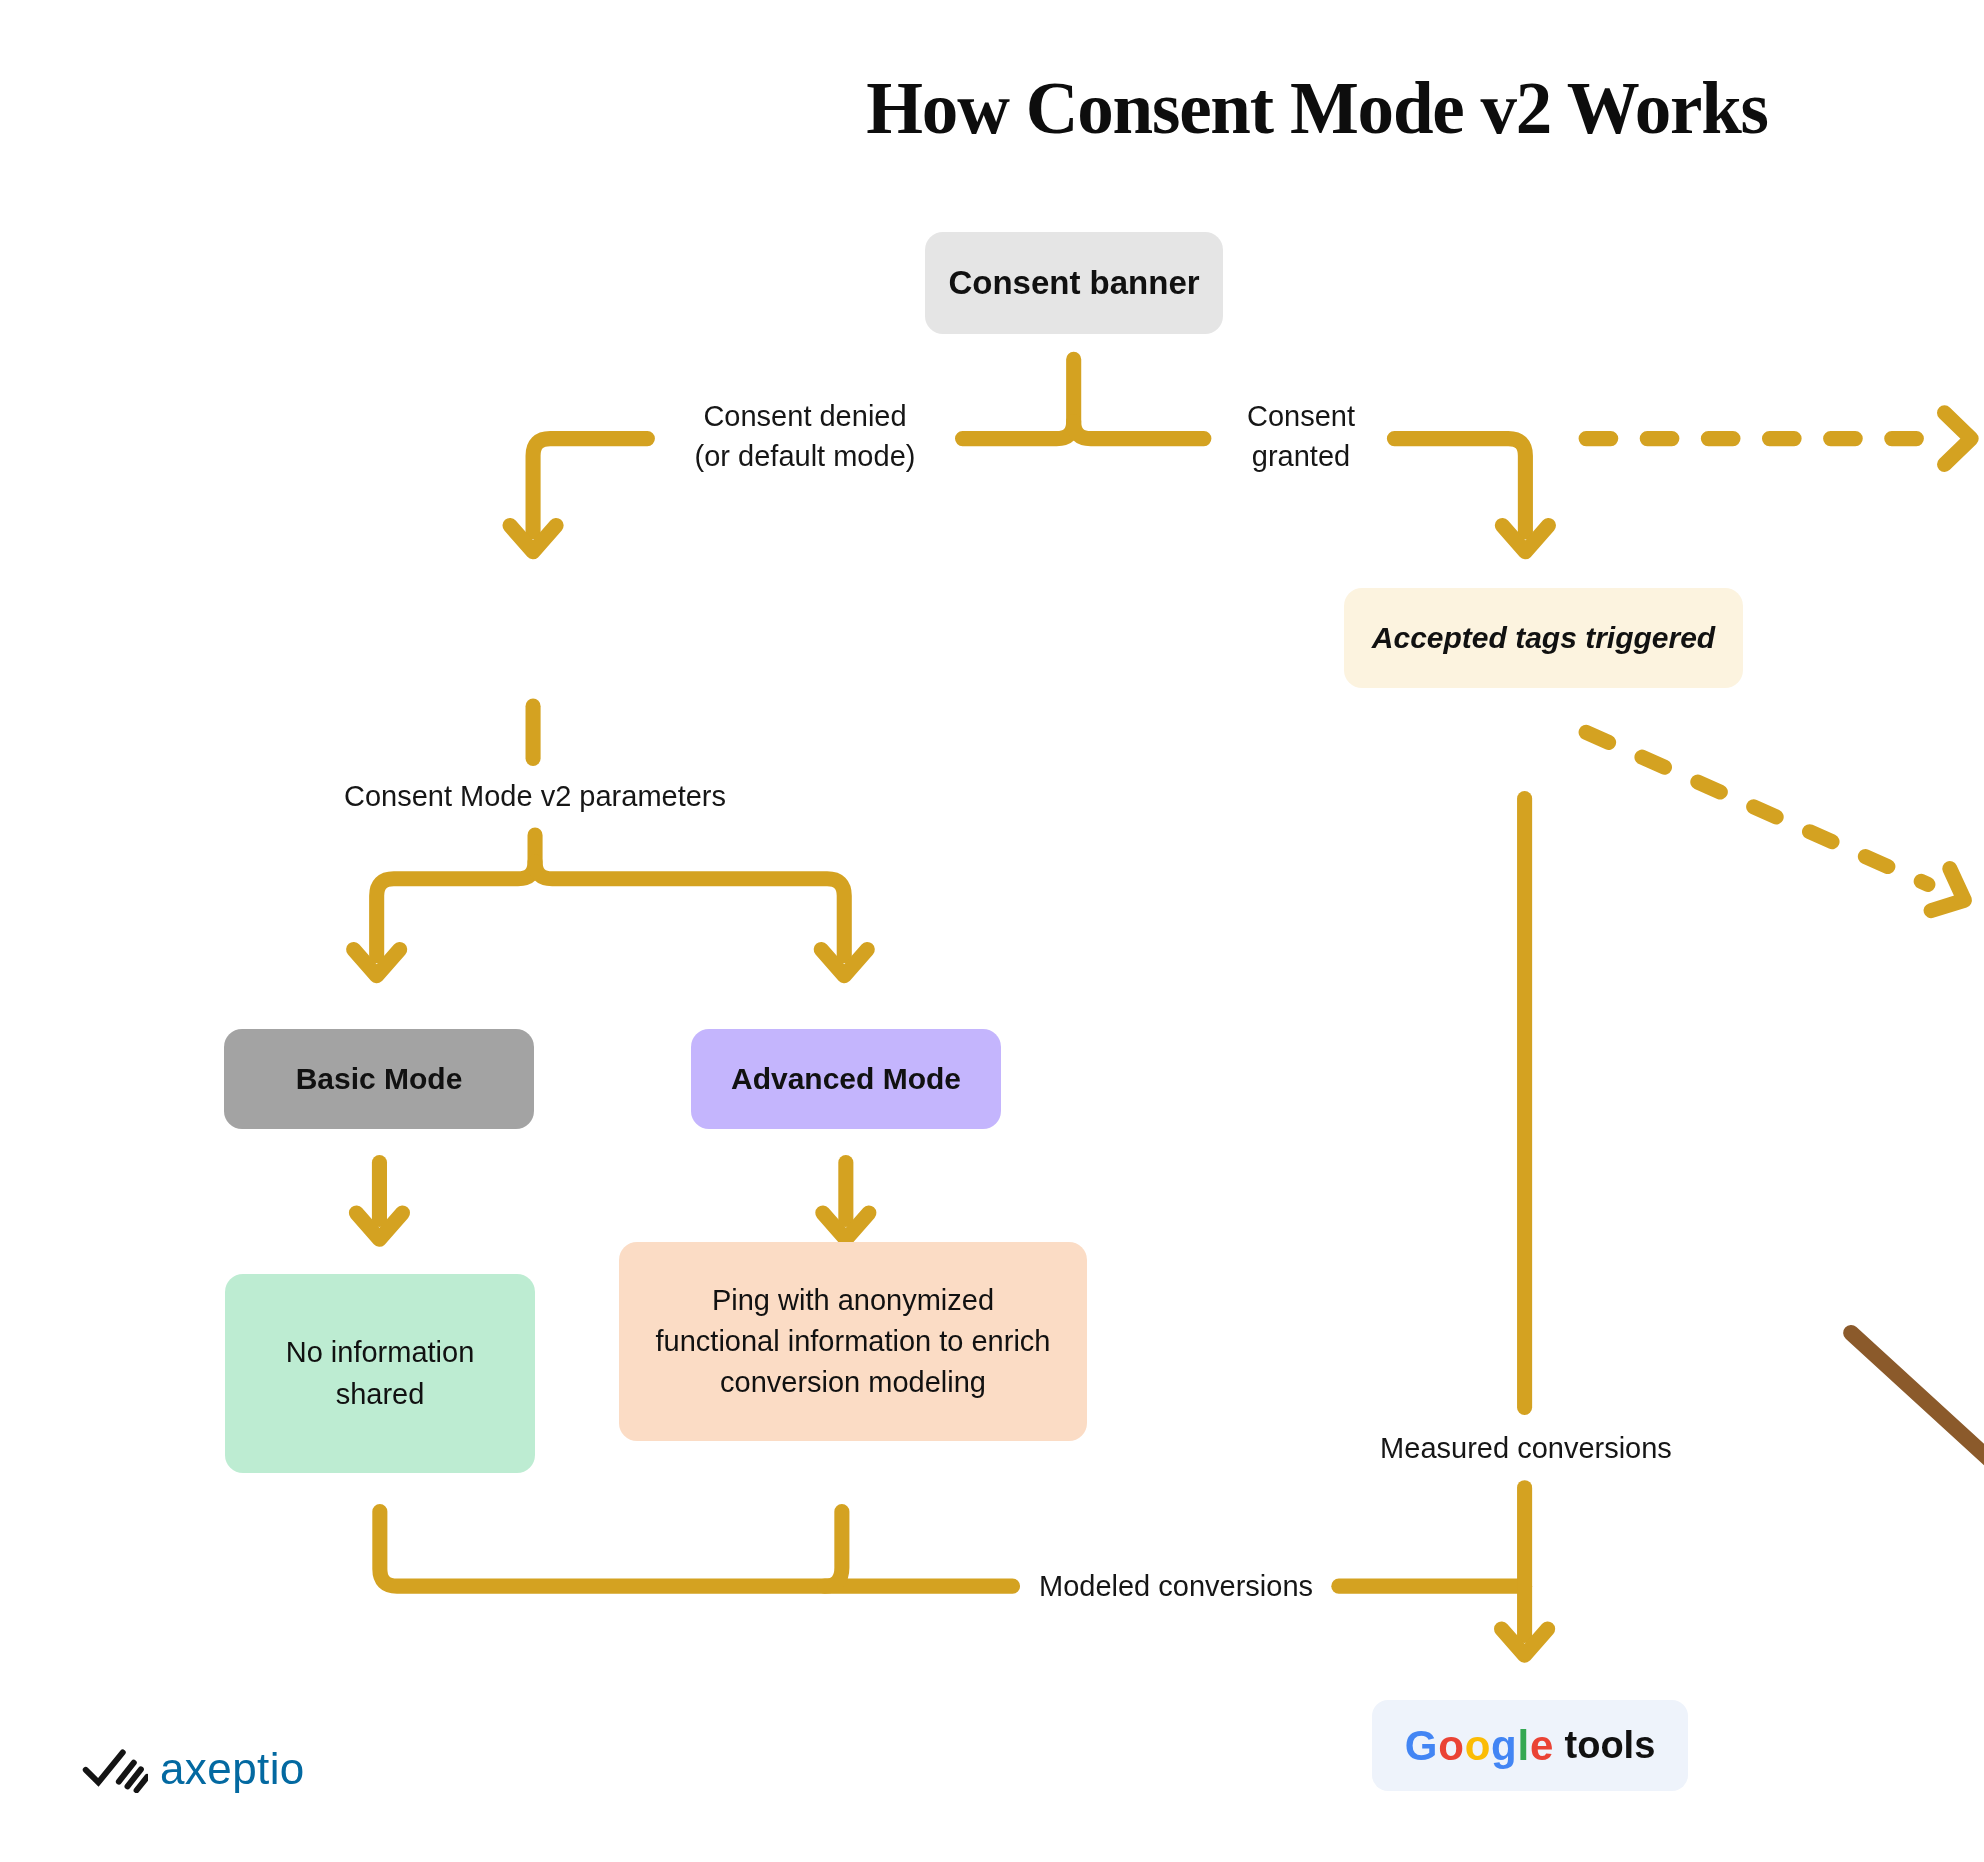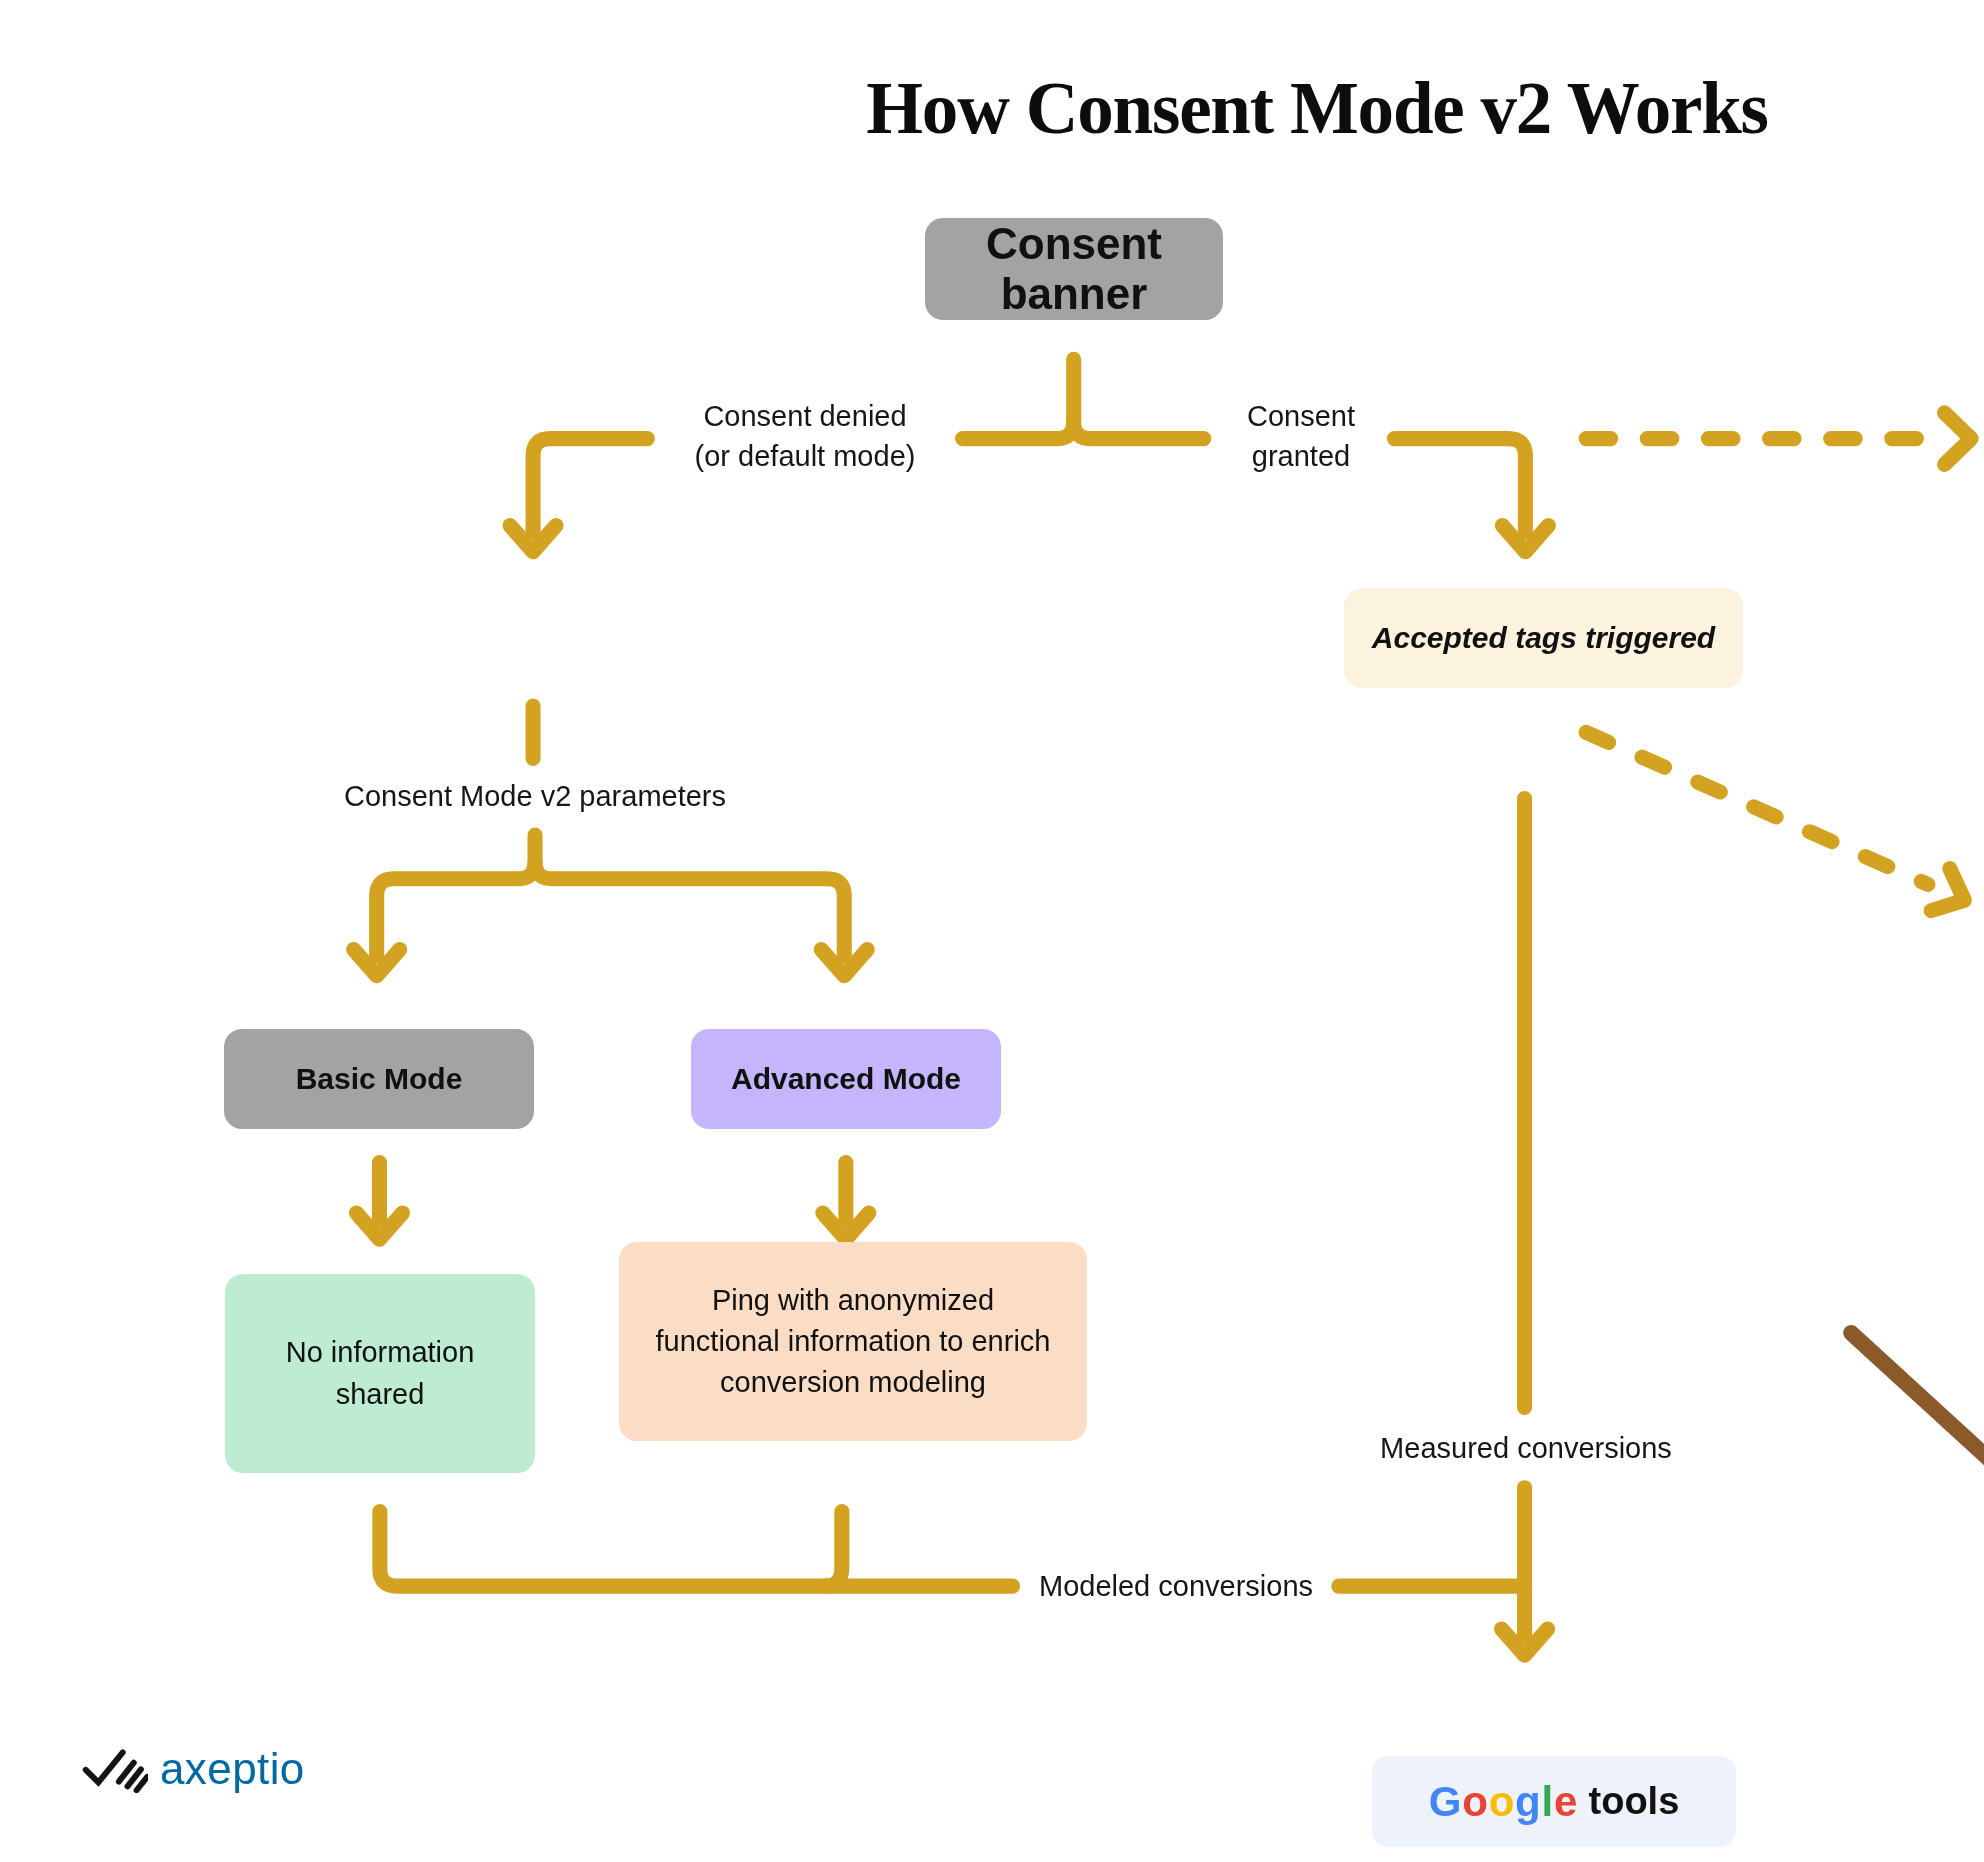--- a/index.html
+++ b/index.html
@@ -70,21 +70,21 @@
       <path d="M3372,3996 H3840"></path>
 
       <path d="M3840,2012 V3546"></path>
       <path d="M3840,3748 V4120"></path>
       <path d="M3782,4104 L3840,4170 L3898,4104"></path>
     </g>
   </svg>
 
   <div id="title" class="abs">How Consent Mode v2 Works</div>
 
-  <div class="node" style="left:925px;top:218px;width:298px;height:102px;background:#a3a3a3;font-size:44px;">
+  <div class="node" style="left:925px;top:232px;width:298px;height:102px;background:#e5e5e5;font-size:33px;">
     <span>Consent banner</span>
   </div>
 
 
   <div class="node" style="left:1344px;top:588px;width:399px;height:100px;background:#FCF3DF;font-style:italic;">
     <span>Accepted tags triggered</span>
   </div>
 
   <div class="node" style="left:224px;top:1029px;width:310px;height:100px;background:#a3a3a3;">
     <span>Basic Mode</span>
@@ -144,21 +144,21 @@
     <ellipse cx="292" cy="180" rx="13" ry="15" fill="#fff"></ellipse>
       <circle cx="288" cy="173" r="6" fill="#1c1c1c"></circle>
     <ellipse cx="346" cy="178" rx="13" ry="15" fill="#fff"></ellipse>
       <circle cx="342" cy="171" r="6" fill="#1c1c1c"></circle>
     <path d="M308,206 q13,11 26,0" stroke="#6B3A1D" stroke-width="6" fill="none" stroke-linecap="round"></path>
     <circle cx="258" cy="206" r="11" fill="#EE8050" opacity="0.75"></circle>
       <circle cx="388" cy="202" r="11" fill="#EE8050" opacity="0.75"></circle>
     <path d="M472,262 q42,12 34,48 q-8,30 -48,26" stroke="#3b3b3b" stroke-width="8" fill="none" stroke-linecap="round"></path>
   </svg>
 
-  <div id="google-box" style="left:1372px;top:1756px;width:364px;height:91px;">
+  <div id="google-box" style="left:1372px;top:1700px;width:316px;height:91px;">
     <span>
       <span class="g-letter gl0">G</span><span class="g-letter gl1">o</span><span class="g-letter gl2">o</span><span class="g-letter gl3">g</span><span class="g-letter gl4">l</span><span class="g-letter gl5">e</span>
     </span>
     <span id="google-tools-suffix">tools</span>
   </div>
 
   <div id="brand">
     <svg width="67" height="48" viewBox="0 0 170 120">
       <g stroke="#141414" stroke-width="15" stroke-linecap="round" fill="none">
         <path d="M12,62 L44,94 L106,18"></path>

